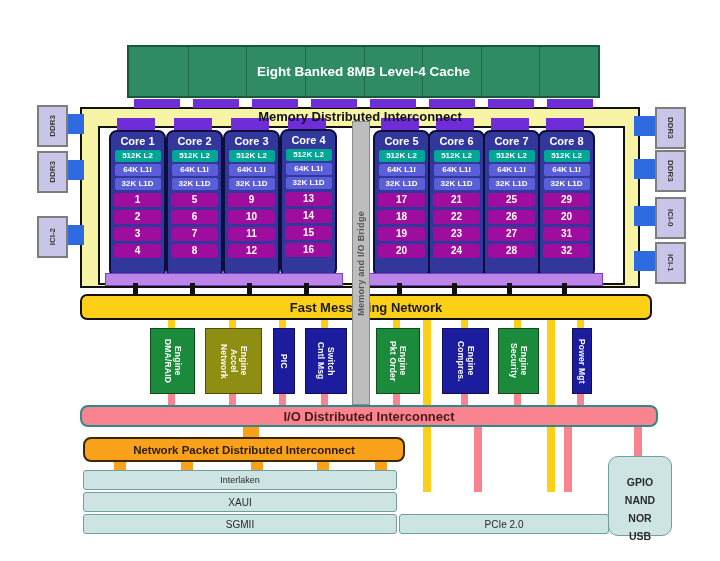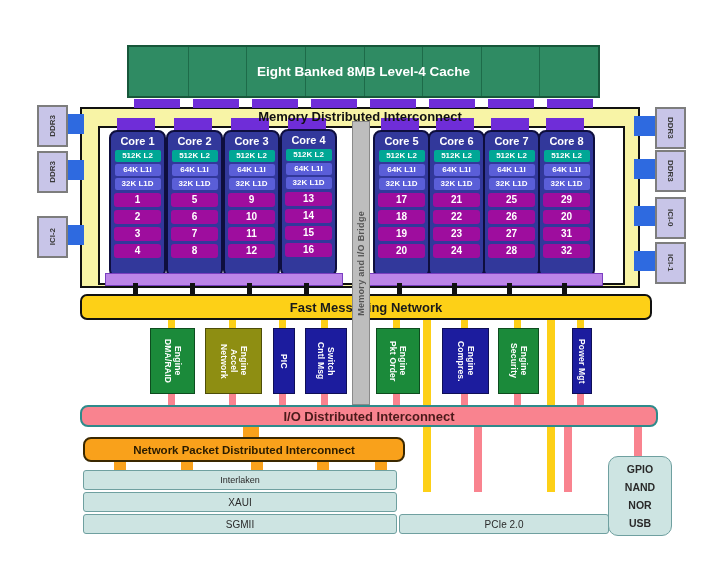--- a/index.html
+++ b/index.html
@@ -61,21 +61,21 @@
   
   .npdi{left:83px;top:437px;width:322px;height:25px;background:#f9a11b;border:2px solid #3a2800;
         border-radius:8px;z-index:4;display:flex;align-items:center;justify-content:center;
         font-weight:bold;font-size:11.5px;color:#2a1c00;}
   .ostub{position:absolute;background:#f9a11b;z-index:3;}
 
   
   .ifbar{background:#cde4e2;border:1.5px solid #6fa0a0;border-radius:3px;z-index:4;
          display:flex;align-items:center;justify-content:center;font-weight:normal;color:#2a2a2a;}
   .gpio{left:608px;top:456px;width:64px;height:80px;background:#cde4e2;border:1.5px solid #6fa0a0;
-        border-radius:10px;z-index:4;padding-top:3px;}
+        border-radius:10px;z-index:4;padding-top:16px;}
   .gpio div{text-align:center;font-size:10.5px;font-weight:bold;color:#2a2a2a;line-height:18px;}
 
   
   .port{position:absolute;background:#c8c5e8;border:2px solid #7d7d7d;
         display:flex;align-items:center;justify-content:center;z-index:2;}
   .port span{font-size:8px;font-weight:bold;color:#3a3a3a;}
   .vtext-down{writing-mode:vertical-rl;}
   .vtext-up{writing-mode:vertical-rl;transform:rotate(180deg);}
   .pconn{position:absolute;background:#2e6ae0;z-index:1;}
 </style>

